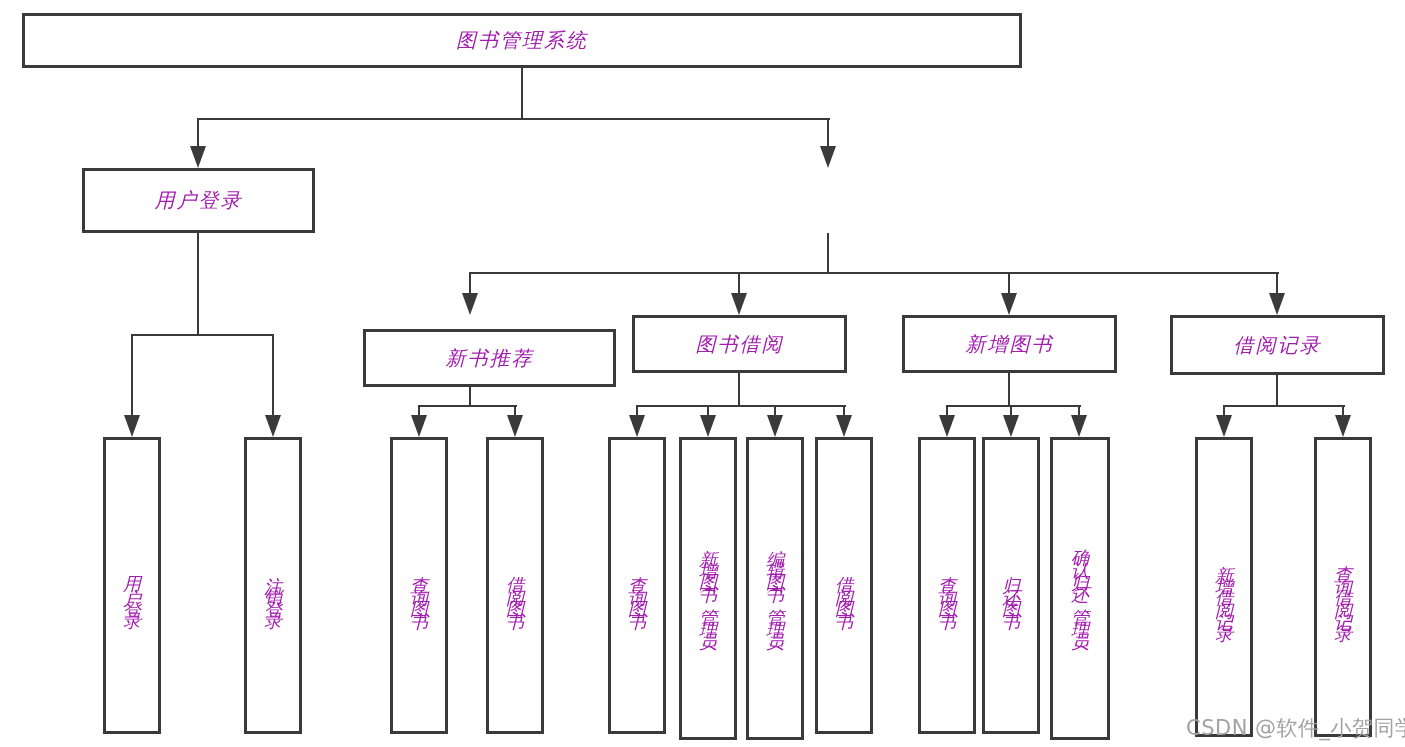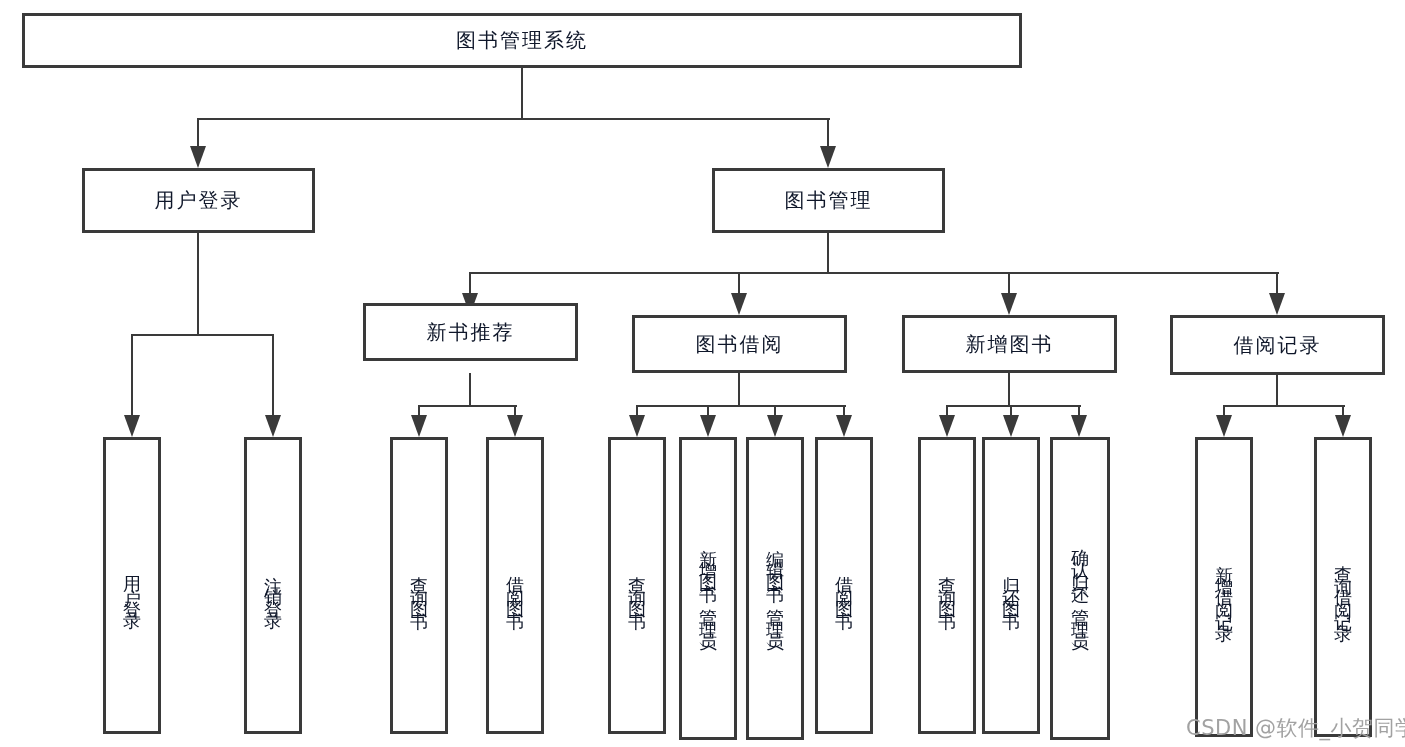--- a/index.html
+++ b/index.html
@@ -4,21 +4,22 @@
 <style>
   html,body{margin:0;padding:0;background:#ffffff;}
   body{font-family:"DejaVu Sans","Liberation Sans",sans-serif;}
   #stage{position:relative;width:1405px;height:747px;background:#ffffff;overflow:hidden;}
   .box{
     position:absolute;
     border:3px solid #3a3a3a;
     background:#ffffff;
     box-sizing:border-box;
     display:flex;align-items:center;justify-content:center;
-    color:#0f172a;
+    color:#a21caf;
+    font-style:italic;
   }
   .hlabel{font-size:20px;letter-spacing:2px;white-space:nowrap;}
   .vlabel{
     writing-mode:vertical-rl;
     text-orientation:mixed;
     font-size:18px;
     line-height:1;
     letter-spacing:12px;
     white-space:nowrap;
   }
@@ -98,25 +99,22 @@
   <div class="arrow" style="left:1216px;top:415px;"></div>
   <div class="arrow" style="left:1335px;top:415px;"></div>
 
   <div class="box" style="left:22px;top:13px;width:1000px;height:55px;">
     <span class="hlabel">图书管理系统</span>
   </div>
 
   <div class="box" style="left:82px;top:168px;width:233px;height:65px;">
     <span class="hlabel">用户登录</span>
   </div>
-  <div class="box" style="left:712px;top:168px;width:233px;height:65px;">
-    <span class="hlabel">图书管理</span>
-  </div>
 
-  <div class="box" style="left:363px;top:303px;width:215px;height:58px;">
+  <div class="box" style="left:363px;top:329px;width:253px;height:58px;">
     <span class="hlabel">新书推荐</span>
   </div>
   <div class="box" style="left:632px;top:315px;width:215px;height:58px;">
     <span class="hlabel">图书借阅</span>
   </div>
   <div class="box" style="left:902px;top:315px;width:215px;height:58px;">
     <span class="hlabel">新增图书</span>
   </div>
   <div class="box" style="left:1170px;top:315px;width:215px;height:60px;">
     <span class="hlabel">借阅记录</span>

